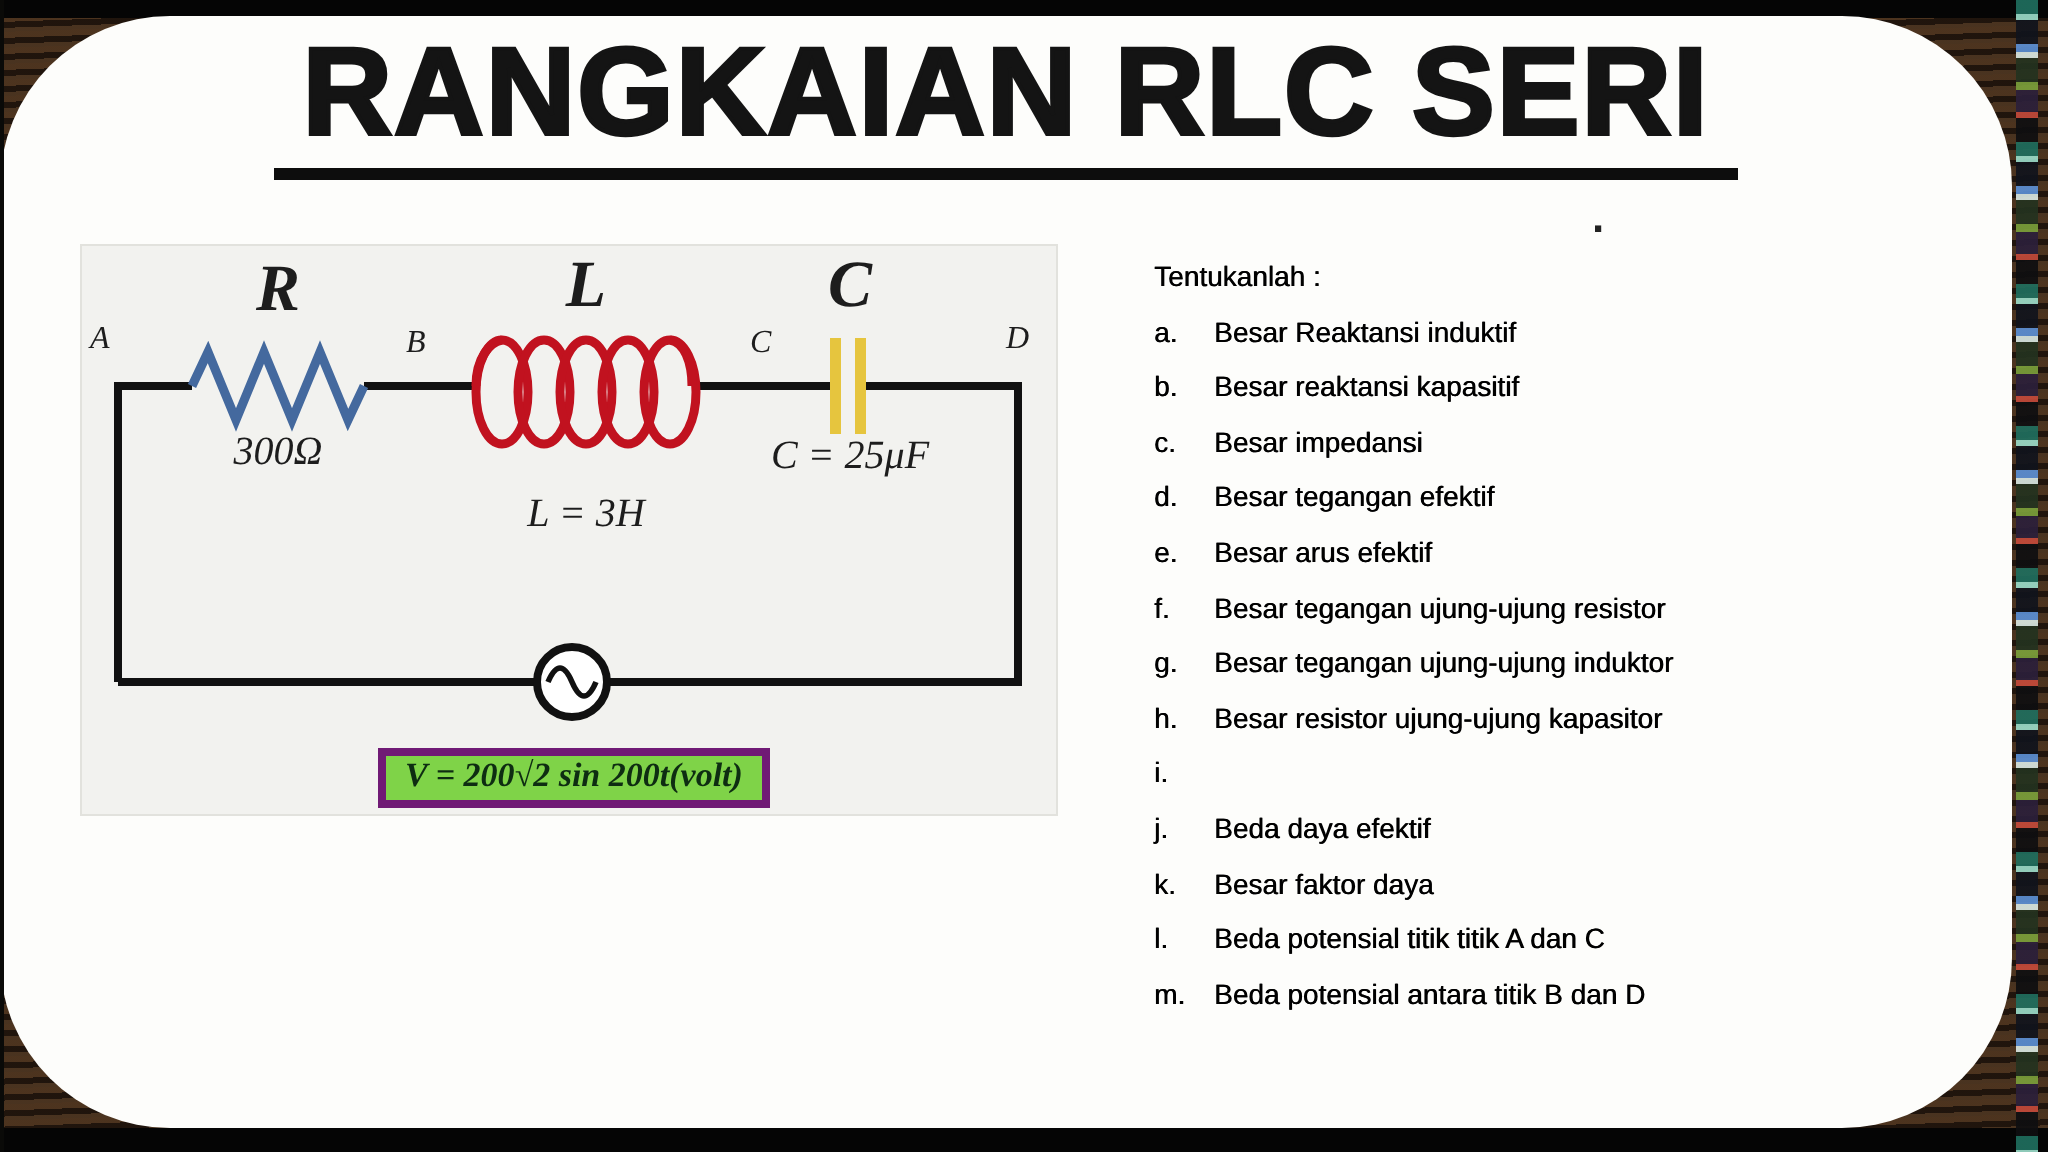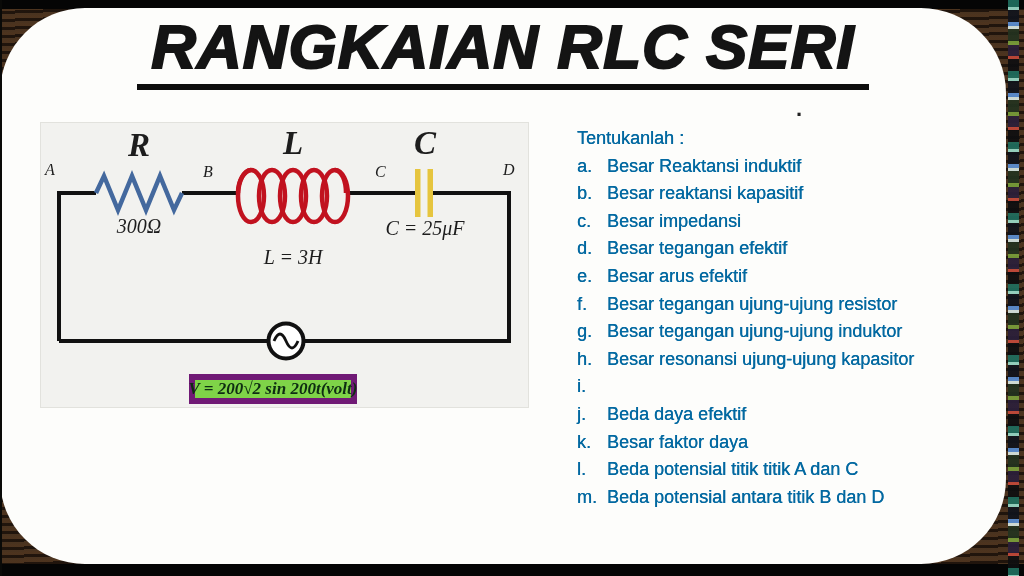--- a/index.html
+++ b/index.html
@@ -16,38 +16,38 @@
       repeating-linear-gradient(180deg,#1f6e5e 0 7px,#9adbc8 7px 10px,#10131c 10px 22px,
       #5b8fd4 22px 26px,#d9e7e2 26px 29px,#23321f 29px 41px,#7a9f3a 41px 45px,
       #2b1f3a 45px 56px,#c44a3a 56px 59px,#0e0e10 59px 71px);}
   
   .panel{position:absolute;left:0;top:8px;right:18px;bottom:12px;background:#fdfdfb;
          border-radius:85px;z-index:2;}
   
   .title-wrap{position:absolute;top:6px;left:0;width:100%;text-align:center;}
   .title{display:inline-block;font-size:62px;line-height:1.06;font-weight:900;color:#141414;
          letter-spacing:1px;-webkit-text-stroke:2px #141414;padding:0 14px 4px 14px;
-         border-bottom:6px solid #0d0d0d;white-space:nowrap;font-style:italic;}
+         border-bottom:6px solid #0d0d0d;white-space:nowrap;}
   .stray-dot{position:absolute;left:796px;top:88px;font-size:22px;color:#222;font-weight:700;}
   
   .circuit{position:absolute;left:40px;top:114px;width:489px;height:286px;background:#f2f2ef;
            border:1px solid #e2e2dd;box-sizing:border-box;}
   .circuit svg{position:absolute;left:0;top:0;}
   .clabel{position:absolute;font-family:"Liberation Serif",serif;font-style:italic;color:#1d1d1d;
           white-space:nowrap;}
   .node{font-size:16px;}
   .symbol{font-size:33px;font-weight:600;transform:translateX(-50%);}
   .value{font-size:20px;transform:translateX(-50%);}
-  .formula-box{position:absolute;left:148px;top:251px;width:168px;height:30px;background:#7fd348;
-          border:6px solid #701a75;box-sizing:border-box;display:flex;align-items:center;
+  .formula-box{position:absolute;left:148px;top:251px;width:196px;height:30px;background:#7fd348;
+          border:4px solid #701a75;box-sizing:border-box;display:flex;
           justify-content:center;}
   .formula-box span{font-family:"Liberation Serif",serif;font-style:italic;font-weight:600;
           font-size:17px;color:#0e2d12;white-space:nowrap;}
   
-  .questions{position:absolute;left:577px;top:117px;width:432px;color:#0369a1;font-size:18px;
+  .questions{position:absolute;left:577px;top:117px;width:432px;color:#000000;font-size:14px;
           line-height:27.6px;text-shadow:.3px 0 0 currentColor;}
   .q-item{display:flex;}
   .q-label{width:30px;flex:0 0 30px;}
   .q-text{white-space:nowrap;}
 </style>
 </head>
 <body>
 
 <div id="stage">
   <div class="wood"></div>
@@ -132,21 +132,21 @@
       <div class="q-item">
           <span class="q-label">f.</span>
           <span class="q-text">Besar tegangan ujung-ujung resistor</span>
         </div>
       <div class="q-item">
           <span class="q-label">g.</span>
           <span class="q-text">Besar tegangan ujung-ujung induktor</span>
         </div>
       <div class="q-item">
           <span class="q-label">h.</span>
-          <span class="q-text">Besar resonansi ujung-ujung kapasitor</span>
+          <span class="q-text">Besar resistor ujung-ujung kapasitor</span>
         </div>
       <div class="q-item">
           <span class="q-label">i.</span>
         </div>
       <div class="q-item">
           <span class="q-label">j.</span>
           <span class="q-text">Beda daya efektif</span>
         </div>
       <div class="q-item">
           <span class="q-label">k.</span>

